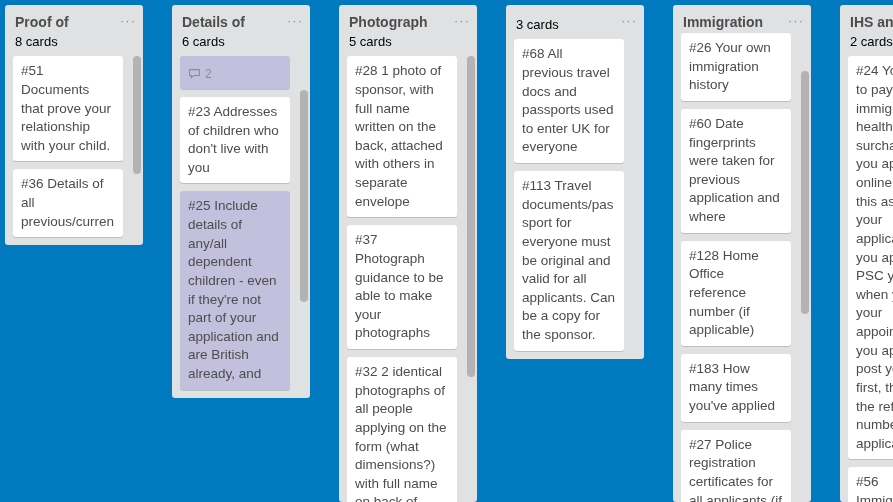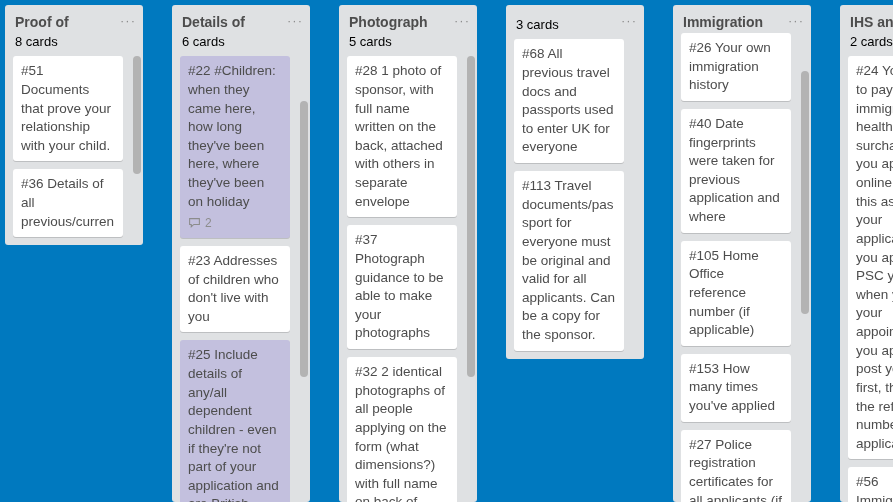--- a/index.html
+++ b/index.html
@@ -121,21 +121,20 @@
       </div>
     </div>
     <div class="list">
       <div class="list-header">
         <div class="list-title">Details of</div>
         <div class="list-menu">···</div>
       </div>
       <div class="card-count">6 cards</div>
       <div class="cards-wrap">
         <div class="card purple">
-          <div>#22 #Children: when they came here, how long they've been here, where they've been on holiday</div>
           <div class="card-badges">
             <span class="badge-icon"><svg width="13" height="13" viewBox="0 0 16 16" fill="none" stroke="#8c8c8c" stroke-width="1.3">
                 <path d="M2 3.2h12v7.2H7.2L4 13.2v-2.8H2z"></path>
               </svg></span>
             <span>2</span>
           </div>
         </div>
         <div class="card">
           <div>#23 Addresses of children who don't live with you</div>
         </div>
@@ -181,27 +180,27 @@
     <div class="list">
       <div class="list-header">
         <div class="list-title">Immigration</div>
         <div class="list-menu">···</div>
       </div>
       <div class="cards-wrap">
         <div class="card">
           <div>#26 Your own immigration history</div>
         </div>
         <div class="card">
-          <div>#40 Date fingerprints were taken for previous application and where</div>
-        </div>
-        <div class="card">
-          <div>#105 Home Office reference number (if applicable)</div>
-        </div>
-        <div class="card">
-          <div>#153 How many times you've applied</div>
+          <div>#60 Date fingerprints were taken for previous application and where</div>
+        </div>
+        <div class="card">
+          <div>#128 Home Office reference number (if applicable)</div>
+        </div>
+        <div class="card">
+          <div>#183 How many times you've applied</div>
         </div>
         <div class="card">
           <div>#27 Police registration certificates for all applicants (if</div>
         </div>
         <div class="scroll-thumb" style="top: 8%; height: 52%;"></div>
       </div>
     </div>
     <div class="list">
       <div class="list-header">
         <div class="list-title">IHS and</div>

